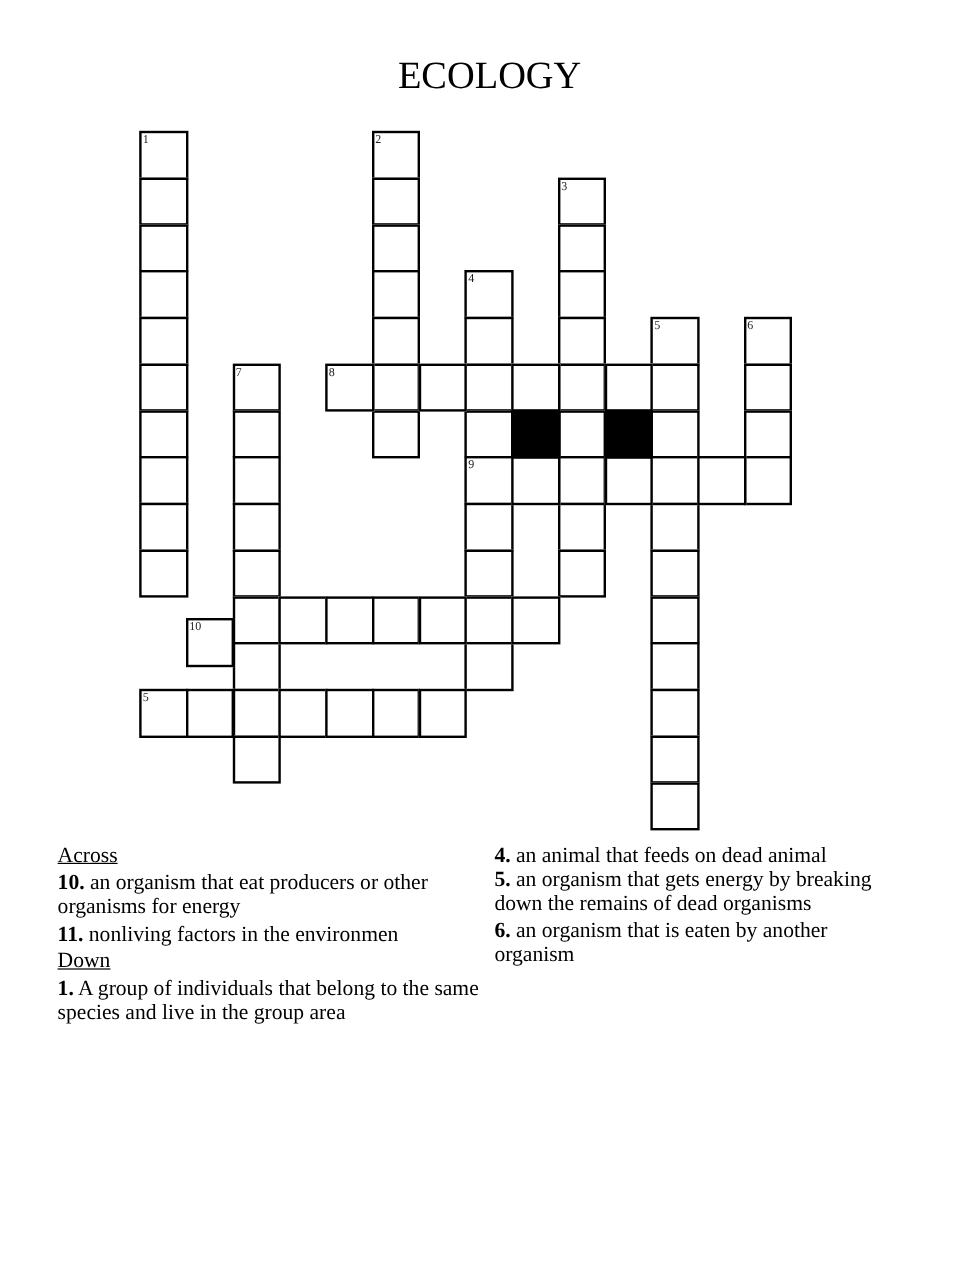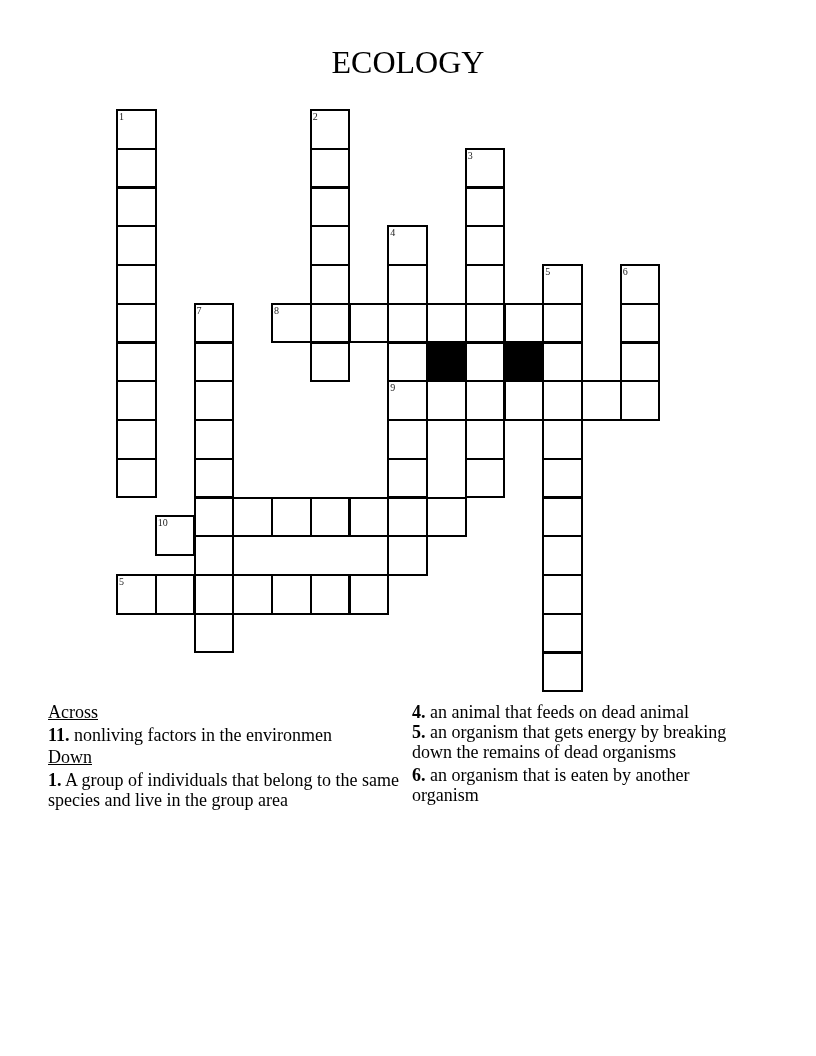--- a/index.html
+++ b/index.html
@@ -124,20 +124,21 @@
     <div class="cell" style="left: 115.25px; top: 464px;"></div>
     <div class="cell" style="left: 154px; top: 464px;"></div>
     <div class="cell" style="left: 192.75px; top: 464px;"></div>
     <div class="cell" style="left: 231.5px; top: 464px;"></div>
     <div class="cell black" style="left: 309px; top: 231.5px;"></div>
     <div class="cell black" style="left: 386.5px; top: 231.5px;"></div>
   </div>
 
 <div class="clues left">
   <div class="section-head">Across</div>
+  <div class="clue"><span class="n">10.</span> <span>an organism that eat producers or other organisms for energy</span></div>
   <div class="clue" style="margin-bottom:2px"><span class="n">11.</span> <span>nonliving factors in the environmen</span></div>
   <div class="section-head">Down</div>
   <div class="clue"><span class="n">1.</span> <span>A group of individuals that belong to the same species and live in the group area</span></div>
 </div>
 
 <div class="clues right">
   <div class="clue" style="margin-bottom:0"><span class="n">4.</span> <span>an animal that feeds on dead animal</span></div>
   <div class="clue"><span class="n">5.</span> <span>an organism that gets energy by breaking down the remains of dead organisms</span></div>
   <div class="clue"><span class="n">6.</span> <span>an organism that is eaten by another organism</span></div>
 </div>

